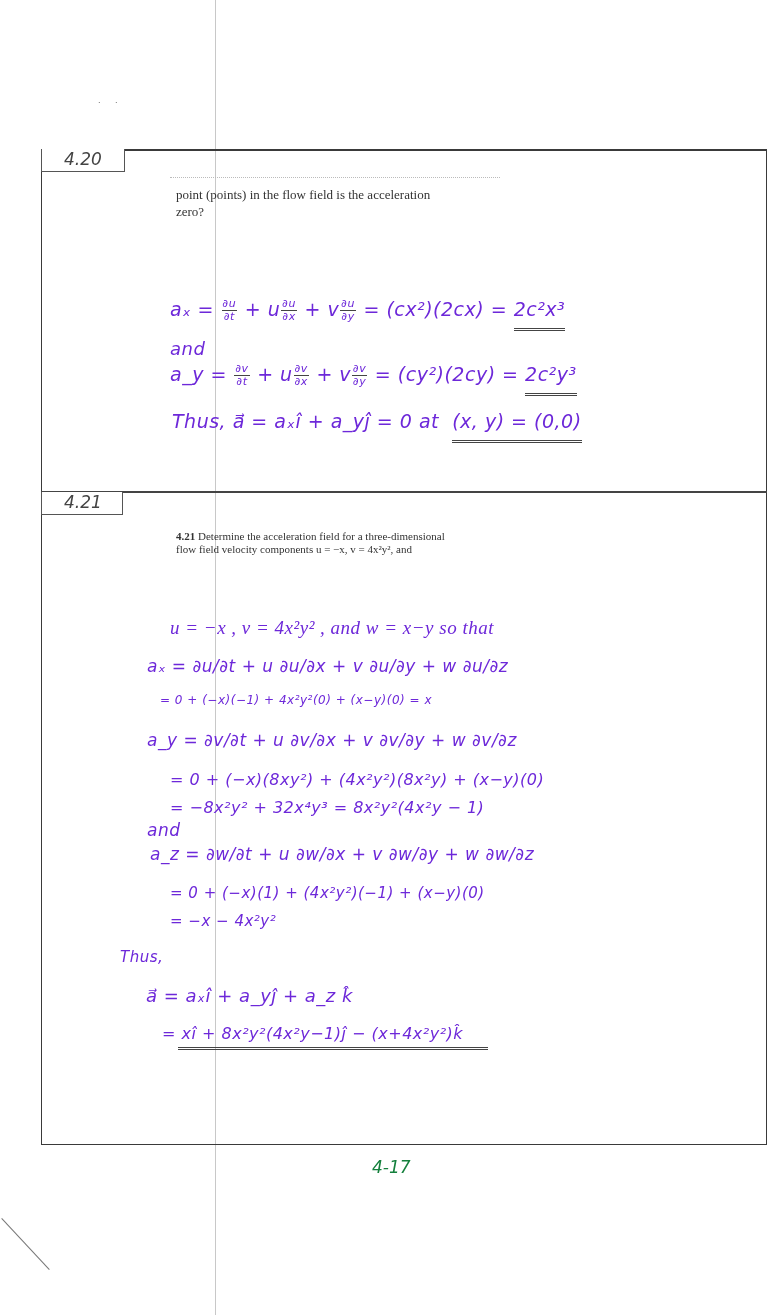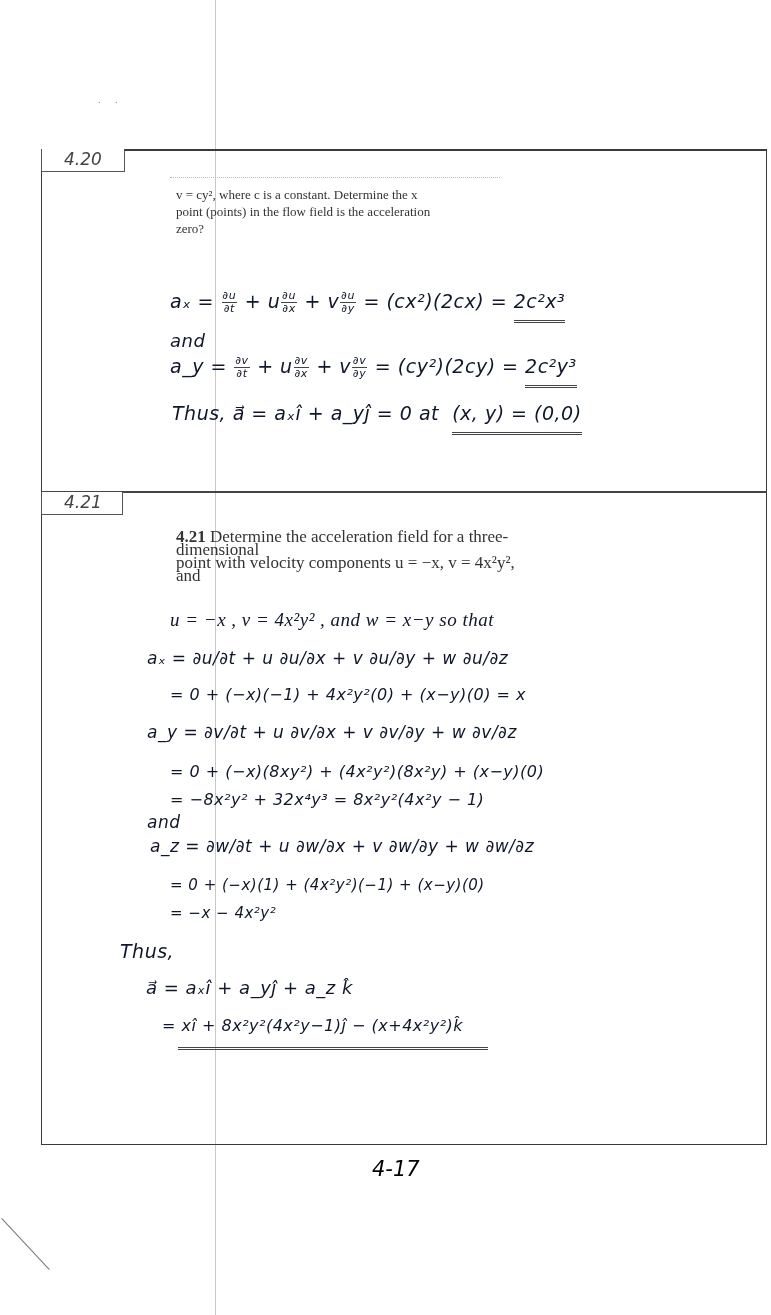--- a/index.html
+++ b/index.html
@@ -3,48 +3,47 @@
 <meta charset="utf-8">
 <style>
   html, body { margin:0; padding:0; background:#ffffff; }
   body { width:771px; height:1315px; position:relative; overflow:hidden; font-family:"DejaVu Sans", sans-serif; color:#222; }
   .abs { position:absolute; }
   .frame { position:absolute; left:41px; top:149px; width:726px; height:996px; border:1.5px solid #3a3a3a; border-top-width:2px; box-sizing:border-box; }
   .divider { position:absolute; left:41px; top:491px; width:726px; height:0; border-top:2px solid #444; }
   .tab { position:absolute; border:1.5px solid #555; border-top:none; background:#fff; font-family:"DejaVu Sans", sans-serif; font-style:italic; color:#444; font-size:17px; padding-left:22px; box-sizing:border-box; }
   .scanline { position:absolute; left:215px; top:0; width:0; height:1315px; border-left:1px solid #c8c8c8; }
   .problem { position:absolute; font-family:"Liberation Serif", serif; color:#333; }
-  .hand { position:absolute; font-family:"DejaVu Sans", sans-serif; font-style:italic; color:#0f172a; white-space:nowrap; letter-spacing:0.5px; }
+  .hand { position:absolute; font-family:"DejaVu Sans", sans-serif; font-style:italic; color:#6d28d9; white-space:nowrap; letter-spacing:0.5px;margin-top:8px; }
   .frac { display:inline-block; vertical-align:middle; text-align:center; font-size:11px; line-height:12px; margin:0 1px; }
   .frac span { display:block; }
   .frac .num { border-bottom:1px solid #444; padding:0 1px; }
   .dbl { border-bottom:3px double #444; padding-bottom:8px; }
   .dblfull { position:absolute; border-top:3px double #444; height:0; }
-  .pageno { position:absolute; left:372px; top:1157px; font-family:"DejaVu Sans", sans-serif; font-style:italic; font-size:21px; color:#000000; }
+  .pageno { position:absolute; left:372px; top:1157px; font-family:"DejaVu Sans", sans-serif; font-style:italic; font-size:17px; color:#15803d; }
   .stroke { position:absolute; left:2px; top:1218px; width:70px; height:0; border-top:1px solid #777; transform:rotate(47deg); transform-origin:left top; }
   .dots { position:absolute; left:98px; top:96px; font-size:8px; color:#666; letter-spacing:6px; }
 </style>
 </head>
 <body>
 
 <div class="scanline"></div>
 <div class="dots">. .</div>
 <div class="stroke"></div>
 
 <div class="frame"></div>
 <div class="divider"></div>
 
 <div class="tab" style="left:41px;top:149px;width:84px;height:23px;line-height:20px;">
   <span>4.20</span>
 </div>
 
 <div class="abs" style="left:170px;top:177px;width:330px;border-top:1px dotted #bbb;"></div>
 
 <div class="problem" style="left:176px;top:186px;width:330px;font-size:13px;line-height:17px;">
-  <div>v = cy², where c is a constant. Determine the x</div>
   <div>point (points) in the flow field is the acceleration</div>
   <div>zero?</div>
 </div>
 
 <div class="hand" style="left:170px;top:290px;font-size:19px;">
   <span>aₓ =</span>
   <span class="frac"><span class="num">∂u</span><span>∂t</span></span>
   + u<span class="frac"><span class="num">∂u</span><span>∂x</span></span>
   + v<span class="frac"><span class="num">∂u</span><span>∂y</span></span>
   <span>= (cx²)(2cx) =</span>
@@ -64,33 +63,33 @@
 
 <div class="hand" style="left:172px;top:402px;font-size:19px;">
   <span>Thus,  a⃗ = aₓî + a_yĵ = 0  at</span>
   &nbsp;<span class="dbl">(x, y) = (0,0)</span>
 </div>
 
 <div class="tab" style="left:41px;top:492px;width:82px;height:23px;line-height:20px;">
   <span>4.21</span>
 </div>
 
-<div class="problem" style="left:176px;top:530px;width:345px;font-size:17px;line-height:13px;">
+<div class="problem" style="left:176px;top:530px;width:345px;font-size:11px;line-height:13px;">
   <div><b>4.21</b> <span>Determine the acceleration field for a three-dimensional</span></div>
-  <div>point with velocity components u = −x, v = 4x²y², and</div>
+  <div>flow field velocity components u = −x, v = 4x²y², and</div>
 </div>
 
 <div class="hand" style="left:170px;top:609px;font-size:19px;font-family:Liberation Serif, serif;">u = −x ,  v = 4x²y² ,  and w = x−y  so that</div>
 <div class="hand" style="left:147px;top:648px;font-size:17px;">aₓ = ∂u/∂t + u ∂u/∂x + v ∂u/∂y + w ∂u/∂z</div>
-<div class="hand" style="left:170px;top:685px;font-size:16px;">= 0 + (−x)(−1) + 4x²y²(0) + (x−y)(0) = x</div>
+<div class="hand" style="left:160px;top:685px;font-size:12px;">= 0 + (−x)(−1) + 4x²y²(0) + (x−y)(0) = x</div>
 <div class="hand" style="left:147px;top:722px;font-size:17px;">a_y = ∂v/∂t + u ∂v/∂x + v ∂v/∂y + w ∂v/∂z</div>
 <div class="hand" style="left:170px;top:762px;font-size:16px;">= 0 + (−x)(8xy²) + (4x²y²)(8x²y) + (x−y)(0)</div>
 <div class="hand" style="left:170px;top:790px;font-size:16px;">= −8x²y² + 32x⁴y³  = 8x²y²(4x²y − 1)</div>
 <div class="hand" style="left:147px;top:812px;font-size:17px;">and</div>
 <div class="hand" style="left:150px;top:836px;font-size:17px;">a_z = ∂w/∂t + u ∂w/∂x + v ∂w/∂y + w ∂w/∂z</div>
 <div class="hand" style="left:170px;top:876px;font-size:15px;">= 0 + (−x)(1) + (4x²y²)(−1) + (x−y)(0)</div>
 <div class="hand" style="left:170px;top:904px;font-size:15px;">= −x − 4x²y²</div>
-<div class="hand" style="left:120px;top:940px;font-size:19px;">Thus,</div>
+<div class="hand" style="left:120px;top:940px;font-size:15px;">Thus,</div>
 <div class="hand" style="left:146px;top:977px;font-size:18px;">a⃗ = aₓî + a_yĵ + a_z k̂</div>
 <div class="hand" style="left:162px;top:1016px;font-size:16px;">= xî + 8x²y²(4x²y−1)ĵ − (x+4x²y²)k̂</div>
 <div class="dblfull" style="left:178px;top:1047px;width:310px;"></div>
 
 <div class="pageno">4-17</div>
 
 </body></html>

